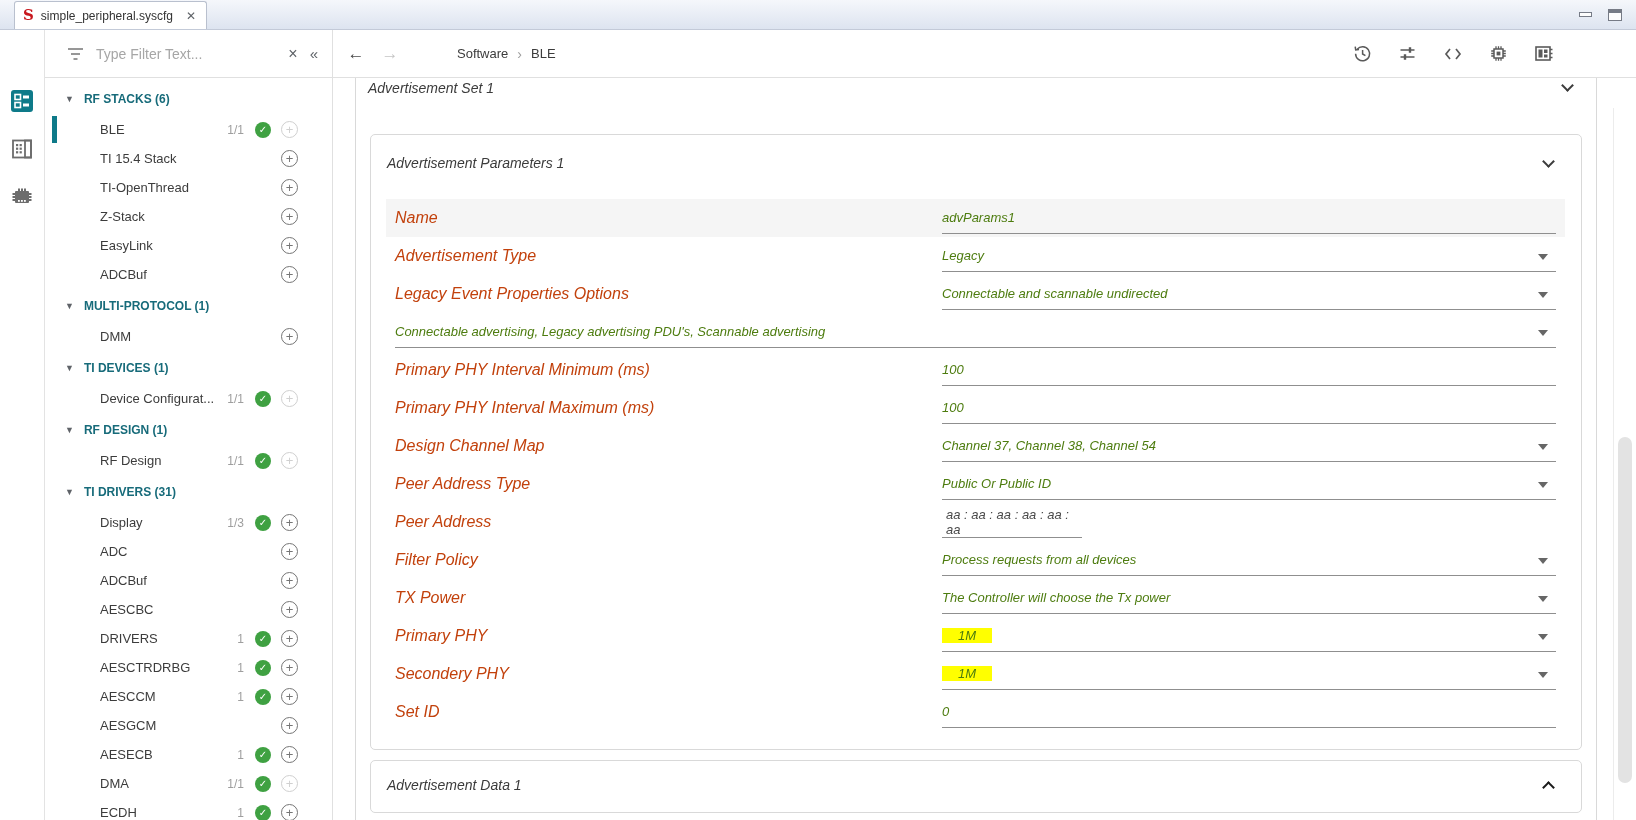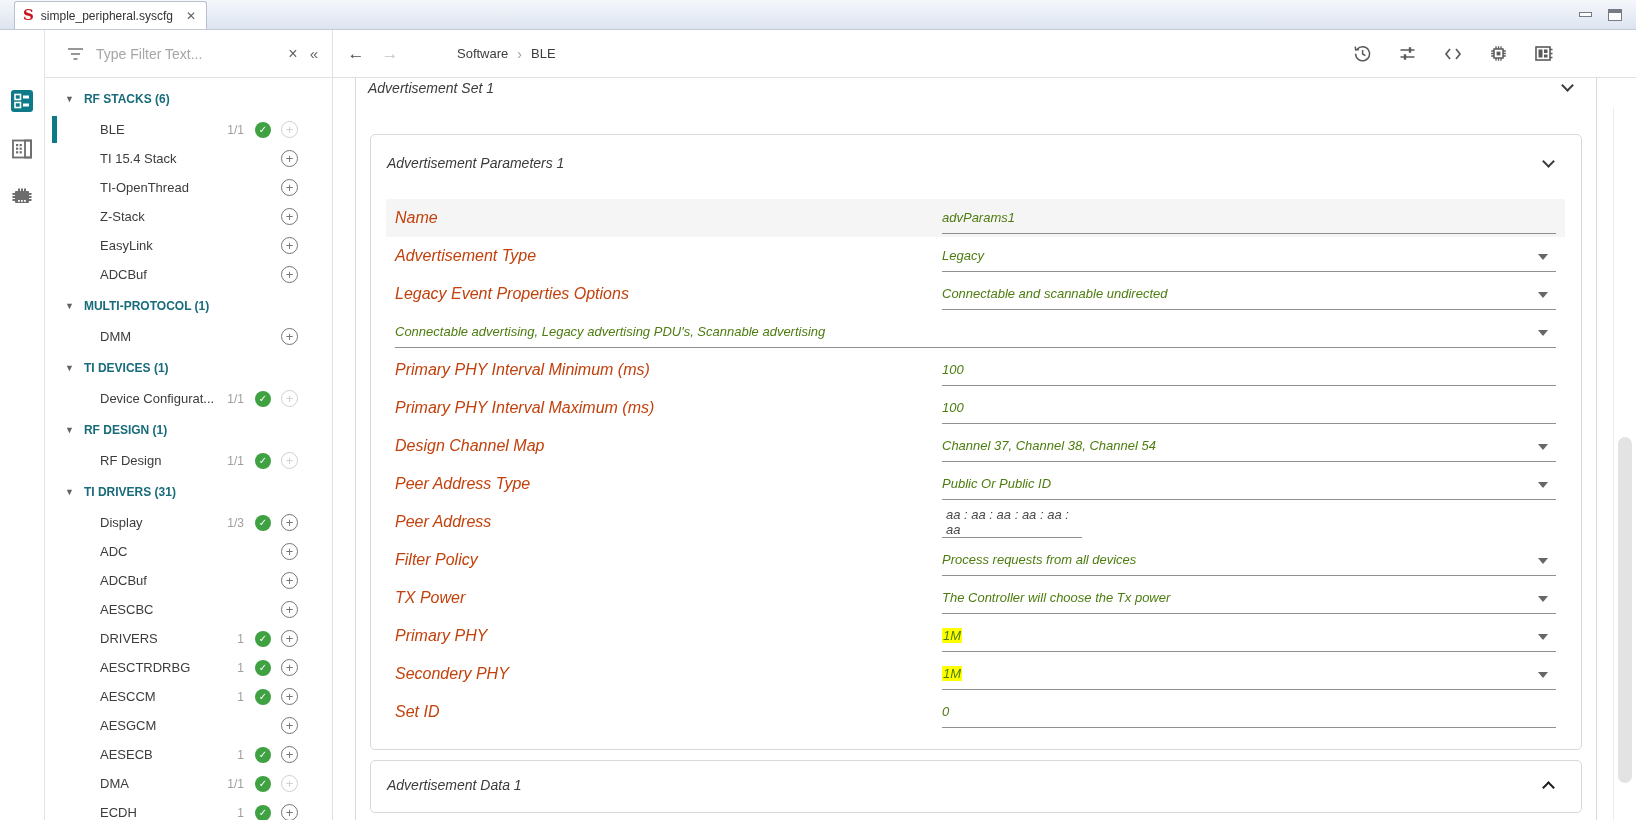--- a/index.html
+++ b/index.html
@@ -82,21 +82,21 @@
   .frow{height:38px;display:flex;}
   .frow.hl{background:#f5f5f5;margin:0 -9px;padding:0 9px;}
   .flabel{width:547px;display:flex;align-items:center;font-size:16px;color:#c2410c;flex:none;}
   .fvalue{flex:1;display:flex;align-items:center;border-bottom:1px solid #8f8f8f;margin:3px 0;
           font-size:13px;color:#4d7c0f;position:relative;cursor:text;}
   .fvalue.select{cursor:pointer;}
   .fvalue.select::after{content:"";position:absolute;right:8px;top:50%;margin-top:-2px;
           border:5px solid transparent;border-top:6px solid #666;}
   .fvalue.short{flex:none;width:140px;padding-left:4px;color:#4a4a4a;}
   .frow .spacer{flex:1;}
-  .mark{background:var(--hl);padding:0 1px;}
+  .mark{background:var(--hl);padding:0 16px;}
 
   
   .vscroll{position:absolute;top:78px;right:0;width:23px;bottom:0;background:#fff;border-left:1px solid #ececec;}
   .vthumb{position:absolute;left:4px;width:14px;border-radius:7px;background:#e3e3e3;top:329px;height:346px;cursor:pointer;}
 
   svg{display:block;}
 </style>
 </head>
 <body>
 

